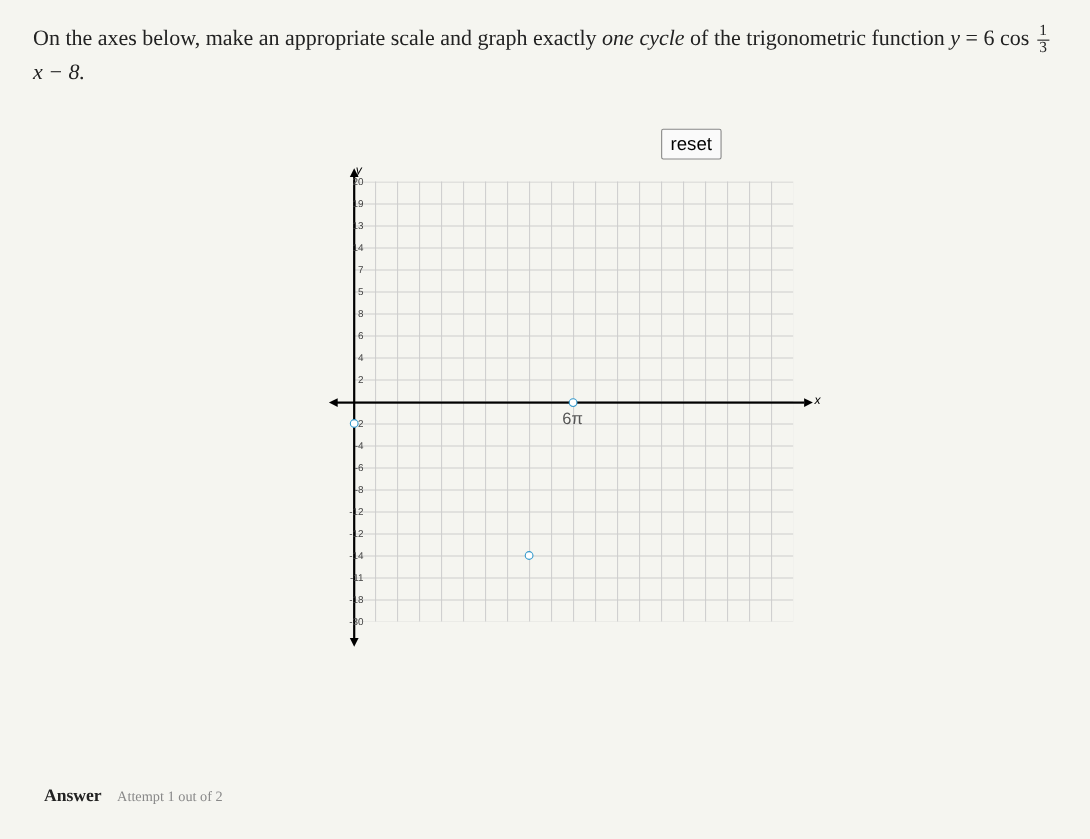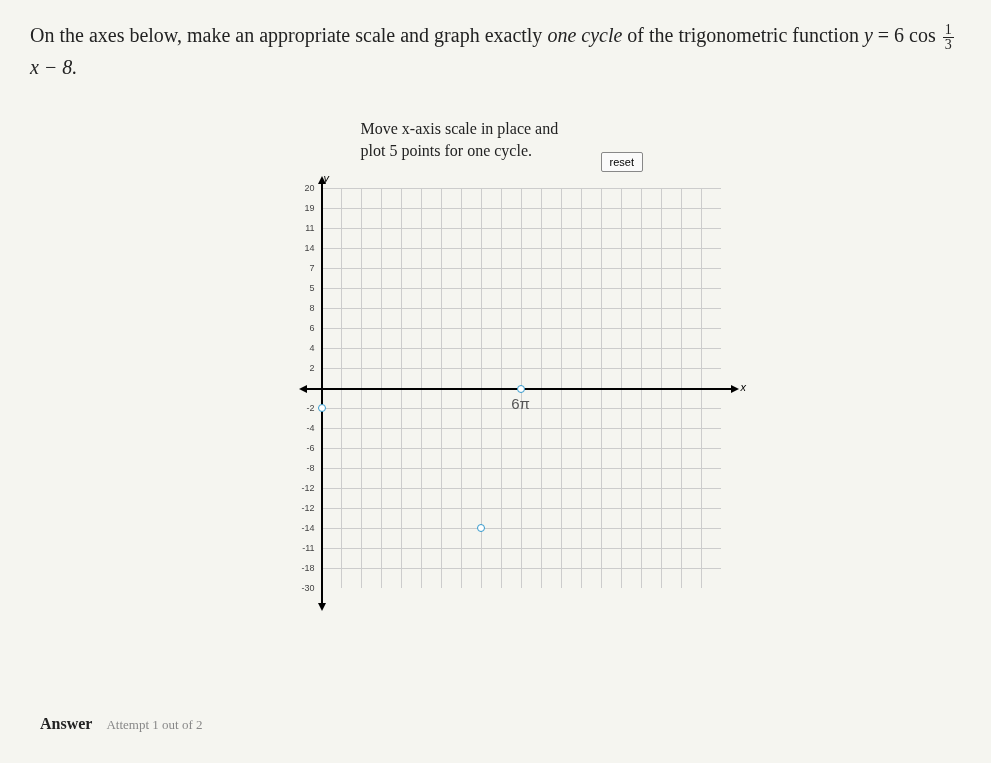--- a/index.html
+++ b/index.html
@@ -7,21 +7,21 @@
       font-family: Georgia, 'Times New Roman', serif;
       background: #f5f5f0;
       width: 991px;
       height: 763px;
       padding: 20px 30px;
       position: relative;
     }
     .question {
       font-size: 20px;
       color: #222;
-      margin-bottom: 46px;
+      margin-bottom: 24px;
       line-height: 1.5;
     }
     .question .italic { font-style: italic; }
     .fraction {
       display: inline-flex;
       flex-direction: column;
       vertical-align: middle;
       font-size: 14px;
       line-height: 1;
       margin: 0 2px;
@@ -39,23 +39,23 @@
       top: -10px;
       left: 100px;
       font-size: 16px;
       color: #222;
       line-height: 1.4;
       text-align: left;
       width: 320px;
     }
     .reset-btn {
       position: absolute;
-      top: 24px;
+      top: 12px;
       left: 340px;
-      font-size: 11px;
+      font-size: 17px;
       padding: 3px 8px;
       border: 1px solid #888;
       background: #fafafa;
       cursor: pointer;
       border-radius: 2px;
       font-family: Arial, sans-serif;
     }
     .grid-wrap {
       position: relative;
       margin-top: 50px;
@@ -113,21 +113,21 @@
     }
     .arrow-left {
       position: absolute; left: 8px; top: 207px;
       width: 0; height: 0;
       border-top: 4px solid transparent;
       border-bottom: 4px solid transparent;
       border-right: 8px solid #000;
     }
     .y-labels {
       position: absolute;
-      left: 0;
+      left: 16px;
       top: 10px;
       width: 28px;
       height: 400px;
     }
     .y-label {
       position: absolute;
       right: 4px;
       font-size: 9px;
       font-family: Arial, sans-serif;
       color: #444;
@@ -185,42 +185,38 @@
 <div class="question">
   <span>On the axes below, make an appropriate scale and graph exactly </span><span class="italic">one cycle</span><span> of the trigonometric function </span>
   <span class="italic">y</span><span> = </span><span>6 cos </span><span class="fraction">
       <span class="num">1</span>
       <span class="den">3</span>
     </span><span class="italic">x − 8.</span>
 </div>
 
 <div class="graph-section">
   <div class="graph-inner">
-    <div class="instruction">
-      <span>Move x-axis scale in place and</span><br>
-      <span>plot 5 points for one cycle.</span>
-    </div>
     <button class="reset-btn">reset</button>
 
     <div class="grid-wrap">
       <div class="grid-bg"></div>
       <div class="y-axis-line"></div>
       <div class="x-axis-line"></div>
       <div class="arrow-up"></div>
       <div class="arrow-down"></div>
       <div class="arrow-left"></div>
       <div class="arrow-right"></div>
 
       <div class="axis-label-y">y</div>
       <div class="axis-label-x">x</div>
 
       <div class="y-labels">
         <span class="y-label" style="top:0px">20</span>
         <span class="y-label" style="top:20px">19</span>
-        <span class="y-label" style="top:40px">11</span>
+        <span class="y-label" style="top:40px">13</span>
         <span class="y-label" style="top:60px">14</span>
         <span class="y-label" style="top:80px">7</span>
         <span class="y-label" style="top:100px">5</span>
         <span class="y-label" style="top:120px">8</span>
         <span class="y-label" style="top:140px">6</span>
         <span class="y-label" style="top:160px">4</span>
         <span class="y-label" style="top:180px">2</span>
         <span class="y-label" style="top:220px">-2</span>
         <span class="y-label" style="top:240px">-4</span>
         <span class="y-label" style="top:260px">-6</span>

